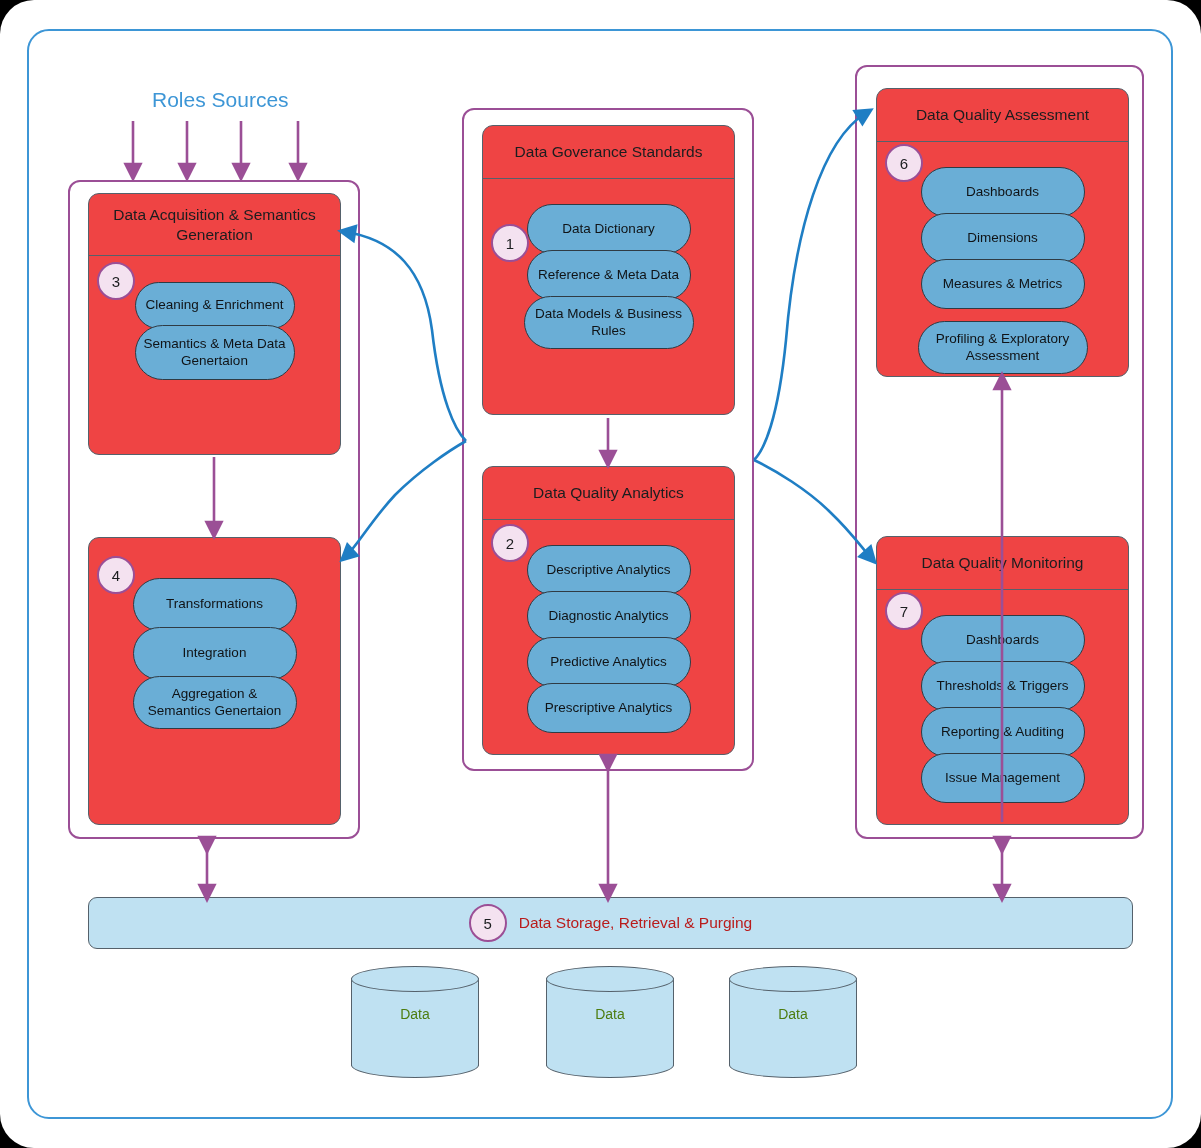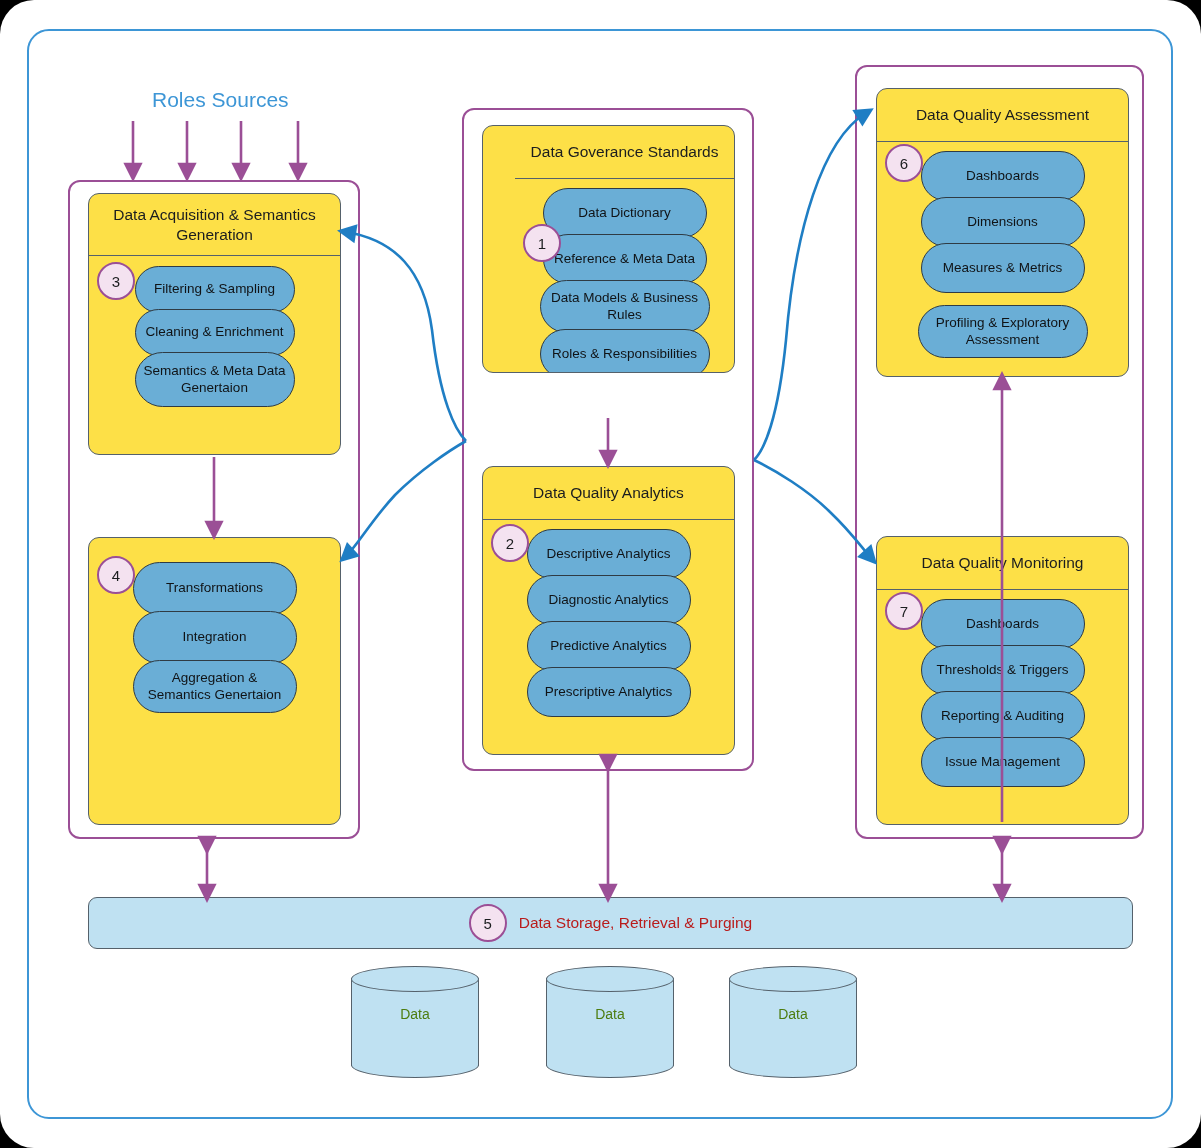--- a/index.html
+++ b/index.html
@@ -8,35 +8,35 @@
          border-radius:34px;overflow:hidden;}
   #frame{position:absolute;left:27px;top:29px;width:1146px;height:1090px;
          border:2.5px solid #3d96d6;border-radius:22px;box-sizing:border-box;
          background:#ffffff;}
 
   
   .groupframe{position:absolute;border:2px solid #9b4f96;border-radius:12px;
               box-sizing:border-box;background:transparent;}
 
   
-  .panel{position:absolute;background:#fde047;border:1.6px solid #55616b;
+  .panel{position:absolute;background:#ef4444;border:1.6px solid #55616b;
          border-radius:11px;box-sizing:border-box;overflow:hidden;}
   .panel-head{height:53px;display:flex;align-items:center;justify-content:center;
               text-align:center;font-size:15.5px;color:#1b1d1f;line-height:1.25;
               padding:0 10px;box-sizing:border-box;border-bottom:1.6px solid #55616b;}
   .panel-head.two{height:62px;}
   .panel-body{position:relative;padding:10px 0 12px 0;}
 
   
   .pills{display:flex;flex-direction:column;align-items:center;}
   .pill{background:#6aaed6;border:1.5px solid #2f3b44;border-radius:28px;
         display:flex;align-items:center;justify-content:center;text-align:center;
         font-size:13.5px;color:#101316;line-height:1.2;box-sizing:border-box;
         margin-top:-4px;position:relative;}
-  .pill:first-child{margin-top:0;}
+  .pill:first-child{margin-top:16px;}
 
   
   .badge{position:absolute;width:34px;height:34px;border-radius:50%;
          background:#f4e2f0;border:2px solid #9b4f96;color:#1b1d1f;
          font-size:15px;display:flex;align-items:center;justify-content:center;
          z-index:5;}
 
   
   #storagebar{position:absolute;left:88px;top:897px;width:1045px;height:52px;
               background:#bfe1f2;border:1.6px solid #55616b;border-radius:9px;
@@ -74,47 +74,45 @@
 
   <div class="groupframe" style="left:68px;top:180px;width:292px;height:659px;"></div>
   <div class="groupframe" style="left:462px;top:108px;width:292px;height:663px;"></div>
   <div class="groupframe" style="left:855px;top:65px;width:289px;height:774px;"></div>
 
   <div class="panel" style="left:88px;top:193px;width:253px;height:262px;">
     <div class="panel-head two">Data Acquisition &amp; Semantics Generation</div>
     <div class="panel-body">
       <div class="badge" style="left:8px;top:6px;">3</div>
       <div class="pills">
-        <div class="pill" style="width:160px;height:47px;">Filtering &amp; Sampling</div>
         <div class="pill" style="width:160px;height:47px;">Cleaning &amp; Enrichment</div>
         <div class="pill" style="width:160px;height:55px;padding:8px 8px;">Semantics &amp; Meta Data Genertaion</div>
       </div>
     </div>
   </div>
 
   <div class="panel" style="left:88px;top:537px;width:253px;height:288px;">
     <div class="panel-body" style="padding-top:24px;">
       <div class="badge" style="left:8px;top:18px;">4</div>
       <div class="pills">
         <div class="pill" style="width:164px;height:53px;">Transformations</div>
         <div class="pill" style="width:164px;height:53px;">Integration</div>
         <div class="pill" style="width:164px;height:53px;padding:0 8px;">Aggregation &amp; Semantics Genertaion</div>
       </div>
     </div>
   </div>
 
-  <div class="panel" style="left:482px;top:125px;width:253px;height:248px;padding-left:32px;">
+  <div class="panel" style="left:482px;top:125px;width:253px;height:290px;">
     <div class="panel-head">Data Goverance Standards</div>
     <div class="panel-body" style="padding-top:9px;">
       <div class="badge" style="left:8px;top:45px;">1</div>
       <div class="pills">
         <div class="pill" style="width:164px;height:50px;">Data Dictionary</div>
         <div class="pill" style="width:164px;height:50px;">Reference &amp; Meta Data</div>
         <div class="pill" style="width:170px;height:53px;padding:0 6px;">Data Models &amp; Business Rules</div>
-        <div class="pill" style="width:170px;height:50px;padding:0 6px;">Roles &amp; Responsibilities</div>
       </div>
     </div>
   </div>
 
   <div class="panel" style="left:482px;top:466px;width:253px;height:289px;">
     <div class="panel-head">Data Quality Analytics</div>
     <div class="panel-body" style="padding-top:9px;">
       <div class="badge" style="left:8px;top:4px;">2</div>
       <div class="pills">
         <div class="pill" style="width:164px;height:50px;">Descriptive Analytics</div>

